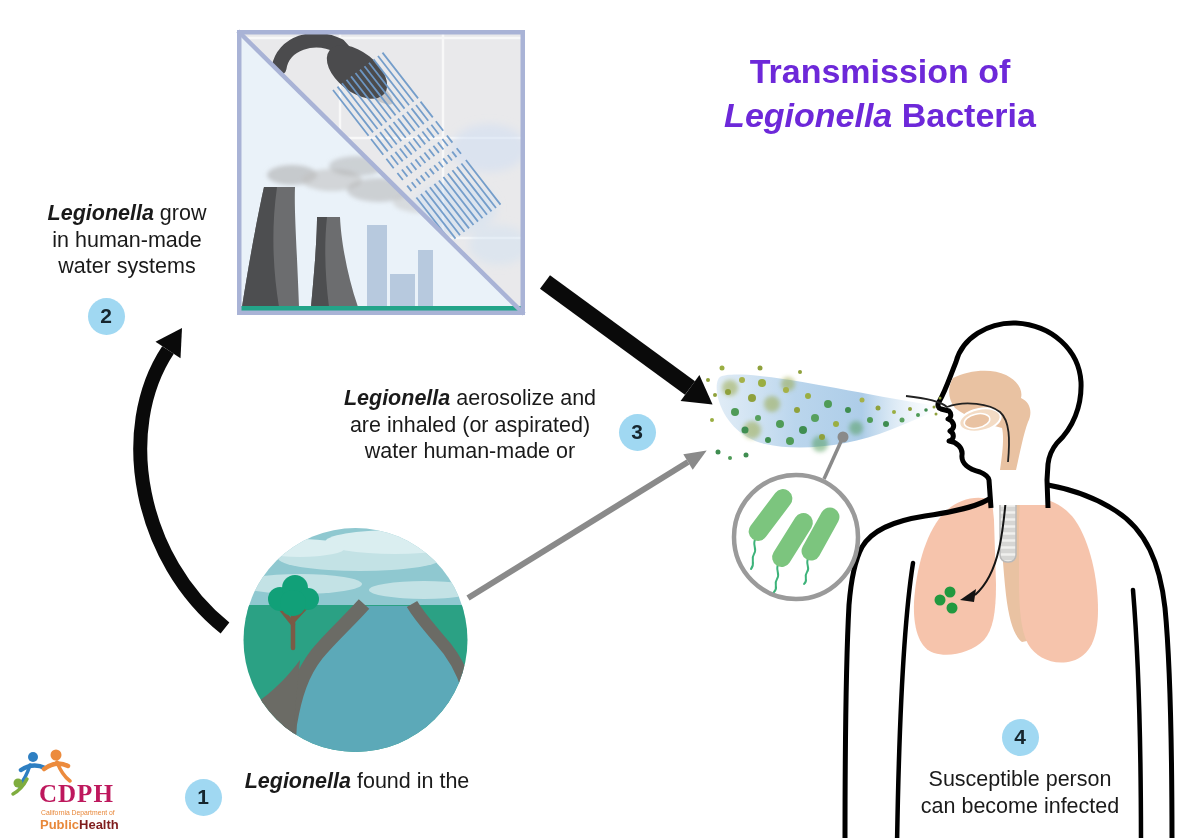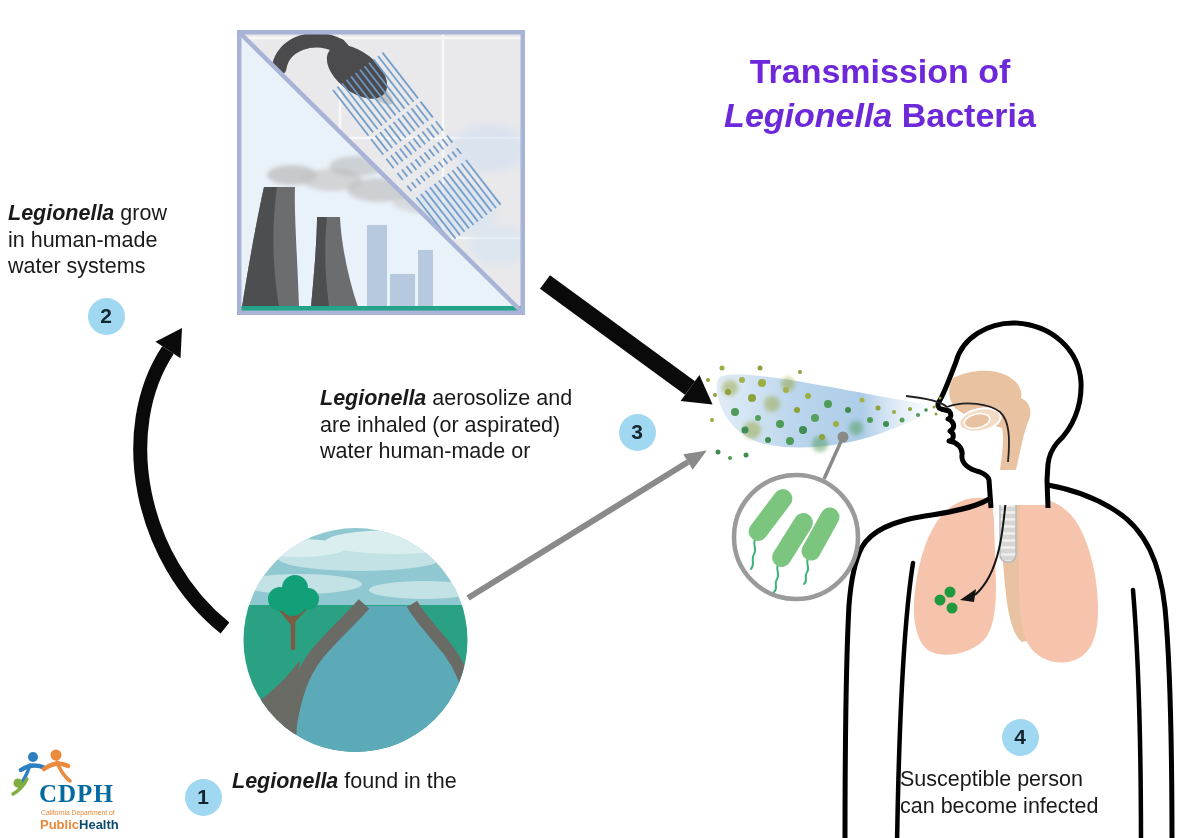--- a/index.html
+++ b/index.html
@@ -7,40 +7,40 @@
     position:relative;width:1200px;height:838px;background:#ffffff;
     overflow:hidden;font-family:"Liberation Sans",sans-serif;color:#1a1a1a;
   }
   .art{position:absolute;left:0;top:0;}
   .title{
     position:absolute;left:660px;top:50px;width:440px;text-align:center;
     font-size:34px;font-weight:700;line-height:1.28;color:#6d28d9;
   }
   .title .ital{font-style:italic;}
   .caption{
-    position:absolute;font-size:21.5px;line-height:1.24;color:#1a1a1a;
+    position:absolute;text-align:center;font-size:21.5px;line-height:1.24;color:#1a1a1a;
   }
   .caption .lg{font-style:italic;font-weight:700;}
   .badge{
     position:absolute;width:37px;height:37px;border-radius:50%;
     background:#a0d8f2;display:flex;align-items:center;justify-content:center;
     font-size:21px;font-weight:600;color:#16262e;
   }
   .logo{position:absolute;left:10px;top:748px;width:130px;height:88px;}
   .logo-figures{position:absolute;left:0;top:0;}
   .logo-acronym{
     position:absolute;left:29px;top:33px;font-family:"Liberation Serif",serif;
-    font-weight:700;font-size:25px;color:#0369a1;letter-spacing:1px;line-height:1;
+    font-weight:700;font-size:25px;color:#be185d;letter-spacing:1px;line-height:1;
   }
   .logo-subtitle{
     position:absolute;left:31px;top:61px;font-size:6.8px;color:#e8883a;white-space:nowrap;
   }
   .logo-name{position:absolute;left:30px;top:69px;font-size:13px;font-weight:700;white-space:nowrap;}
   .logo-name .p1{color:#e8883a;}
-  .logo-name .p2{color:#0c4a6e;}
+  .logo-name .p2{color:#7f1d1d;}
 </style>
 </head>
 <body>
 
 <div class="canvas">
 
   <svg class="art" width="1200" height="838" viewBox="0 0 1200 838">
     <defs>
       <clipPath id="clipUpperTri">
           <polygon points="0,0 288,0 288,285"></polygon>

